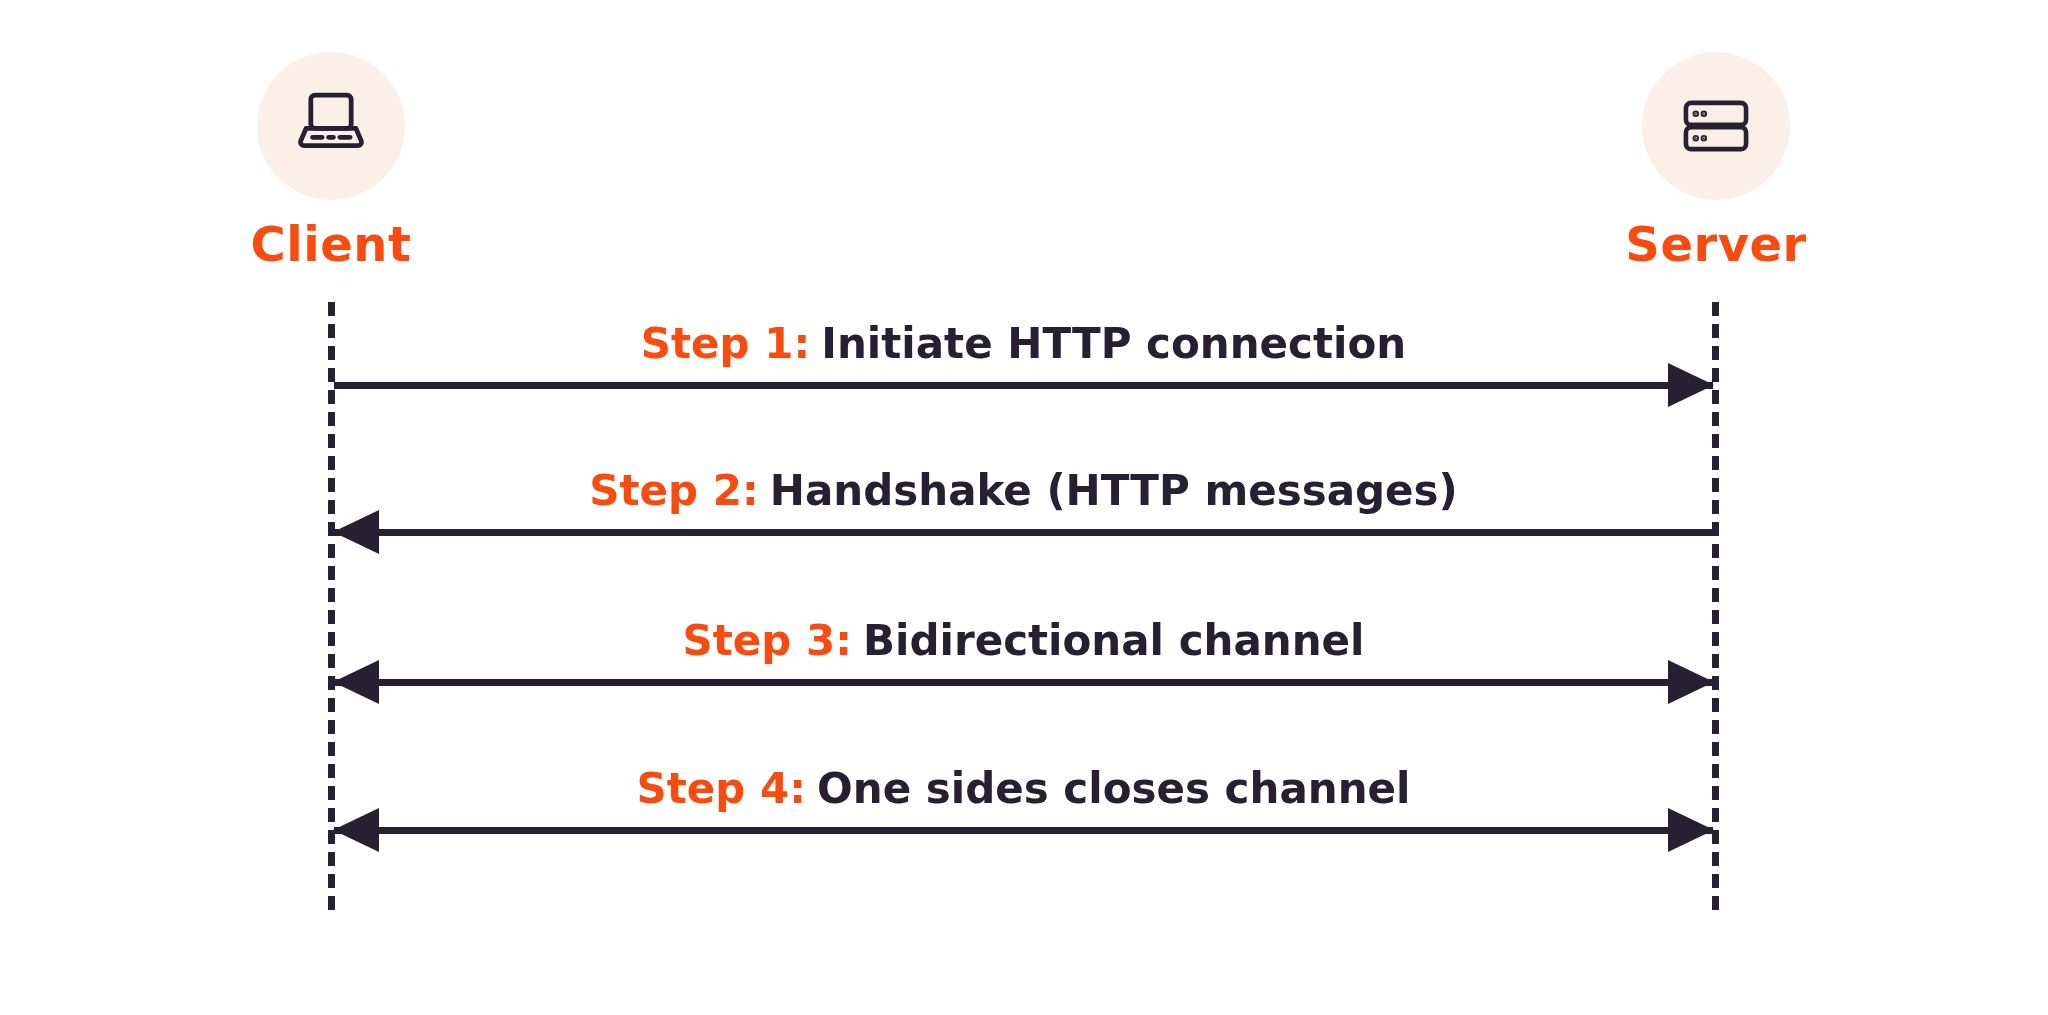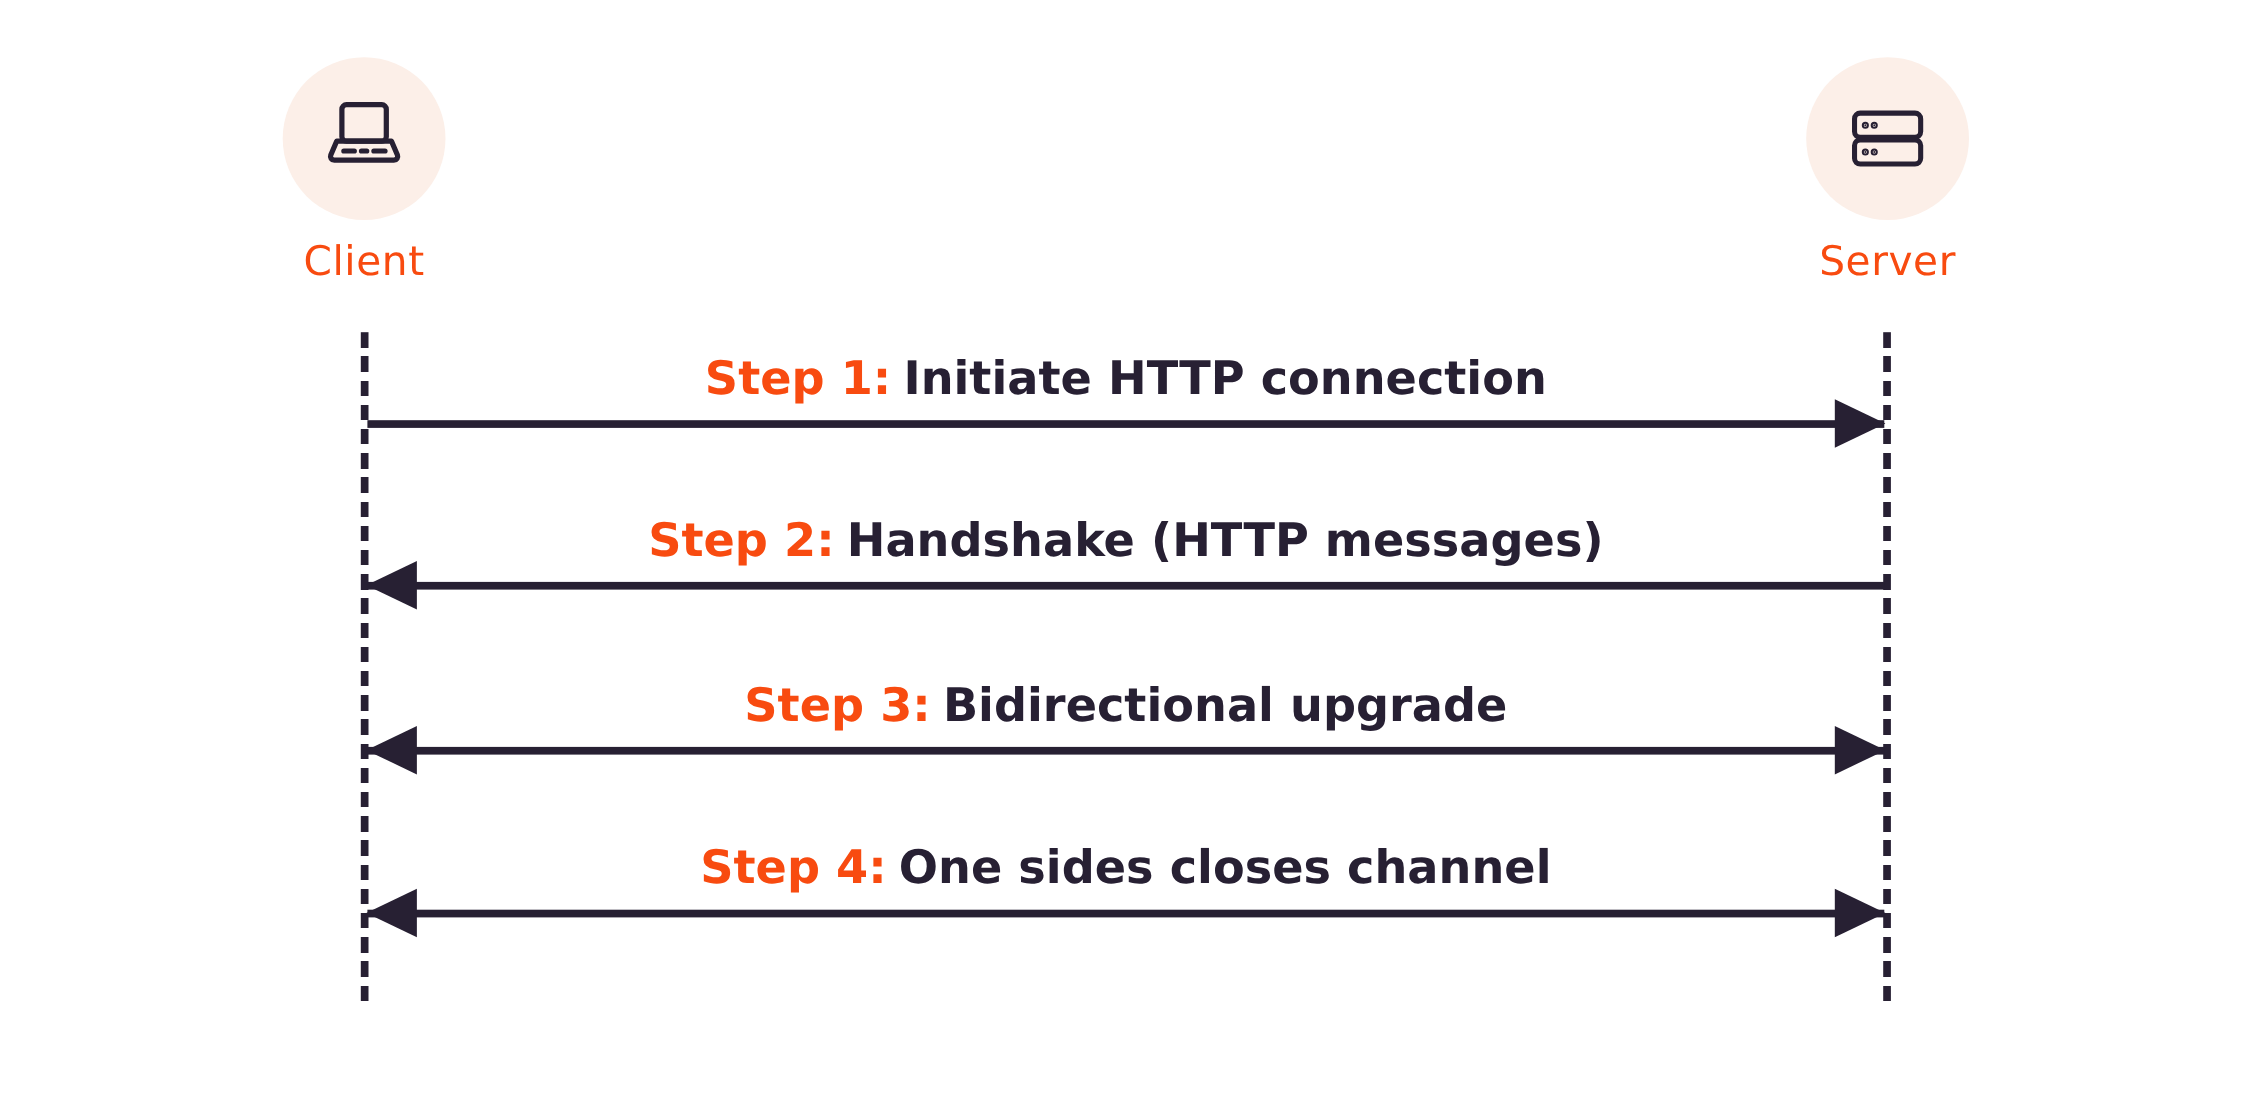--- a/index.html
+++ b/index.html
@@ -36,22 +36,22 @@
   .actor-circle {
     width: 148px; height: 148px;
     border-radius: 50%;
     background: var(--circle-bg);
     display: flex;
     align-items: center;
     justify-content: center;
   }
   .actor-label {
     margin-top: 18px;
-    font-size: 37px;
-    font-weight: 400;
+    font-size: 48px;
+    font-weight: 700;
     color: var(--accent);
     letter-spacing: 0.5px;
     line-height: 1.1;
   }
   .actor-icon { display: block; }
 
   
   .lifeline {
     position: absolute;
     top: 302px;
@@ -161,21 +161,21 @@
   <div class="msg msg-2">
     <div class="msg-label">
       <span class="msg-prefix">Step 2:</span><span class="msg-text">Handshake (HTTP messages)</span>
     </div>
     <div class="shaft"></div>
     <span class="head head-left"></span>
   </div>
 
   <div class="msg msg-3">
     <div class="msg-label">
-      <span class="msg-prefix">Step 3:</span><span class="msg-text">Bidirectional upgrade</span>
+      <span class="msg-prefix">Step 3:</span><span class="msg-text">Bidirectional channel</span>
     </div>
     <div class="shaft"></div>
     <span class="head head-left"></span>
     <span class="head head-right"></span>
   </div>
 
   <div class="msg msg-4">
     <div class="msg-label">
       <span class="msg-prefix">Step 4:</span><span class="msg-text">One sides closes channel</span>
     </div>

